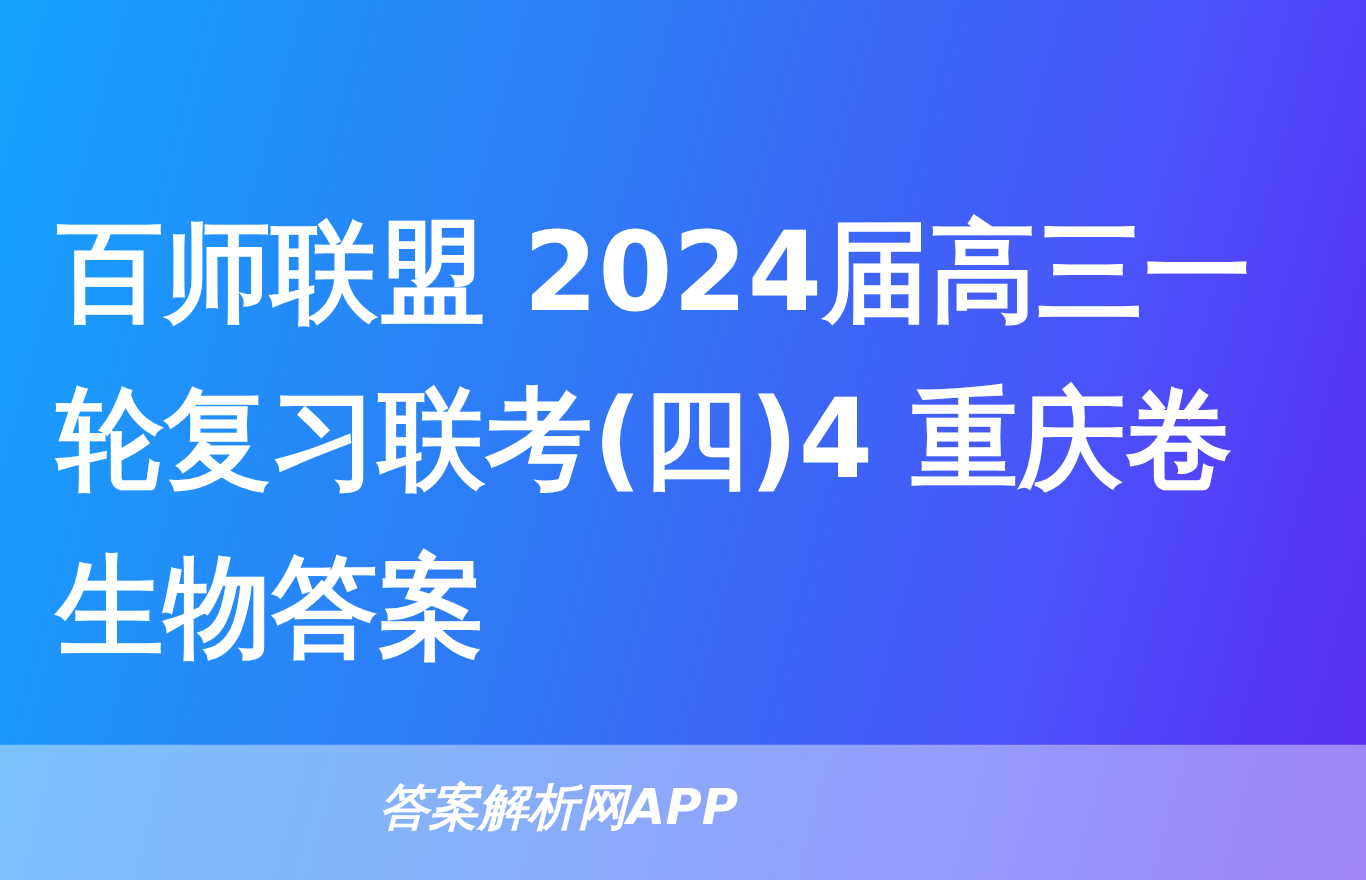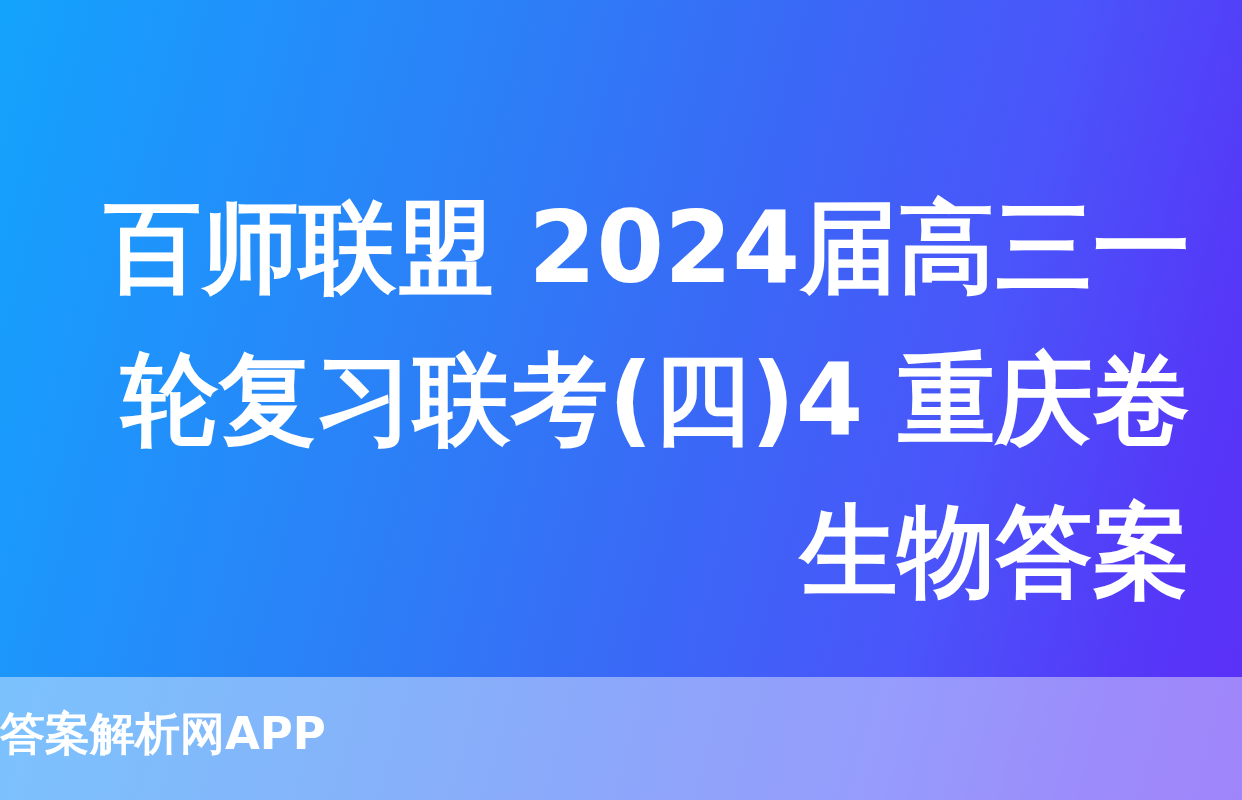--- a/index.html
+++ b/index.html
@@ -30,21 +30,21 @@
         #5538f8 90%,
         #5c2ef7 100%);
   }
 
   
   .title-block {
     position: absolute;
     left: 0;
     top: 172px;
     width: 1242px;
-    text-align: right;
+    text-align: left;
     color: #ffffff;
     padding: 0 34px;
     box-sizing: border-box;
     -webkit-user-select: none;
     user-select: none;
   }
 
   .title-line {
     display: block;
     font-size: 100px;
@@ -65,23 +65,25 @@
     width: 1242px;
     height: 123px;
     background-color: rgba(255, 255, 255, 0.42);
   }
 
   .watermark {
     position: absolute;
     left: 0;
     top: 706px;
     width: 1016px;
+    text-align: center;
     font-size: 45px;
     line-height: 56px;
     font-weight: 700;
+    font-style: italic;
     color: #ffffff;
     letter-spacing: 0px;
     white-space: nowrap;
     font-family: "DejaVu Sans", "Liberation Sans", sans-serif;
     -webkit-user-select: none;
     user-select: none;
   }
 </style>
 </head>
 <body>

